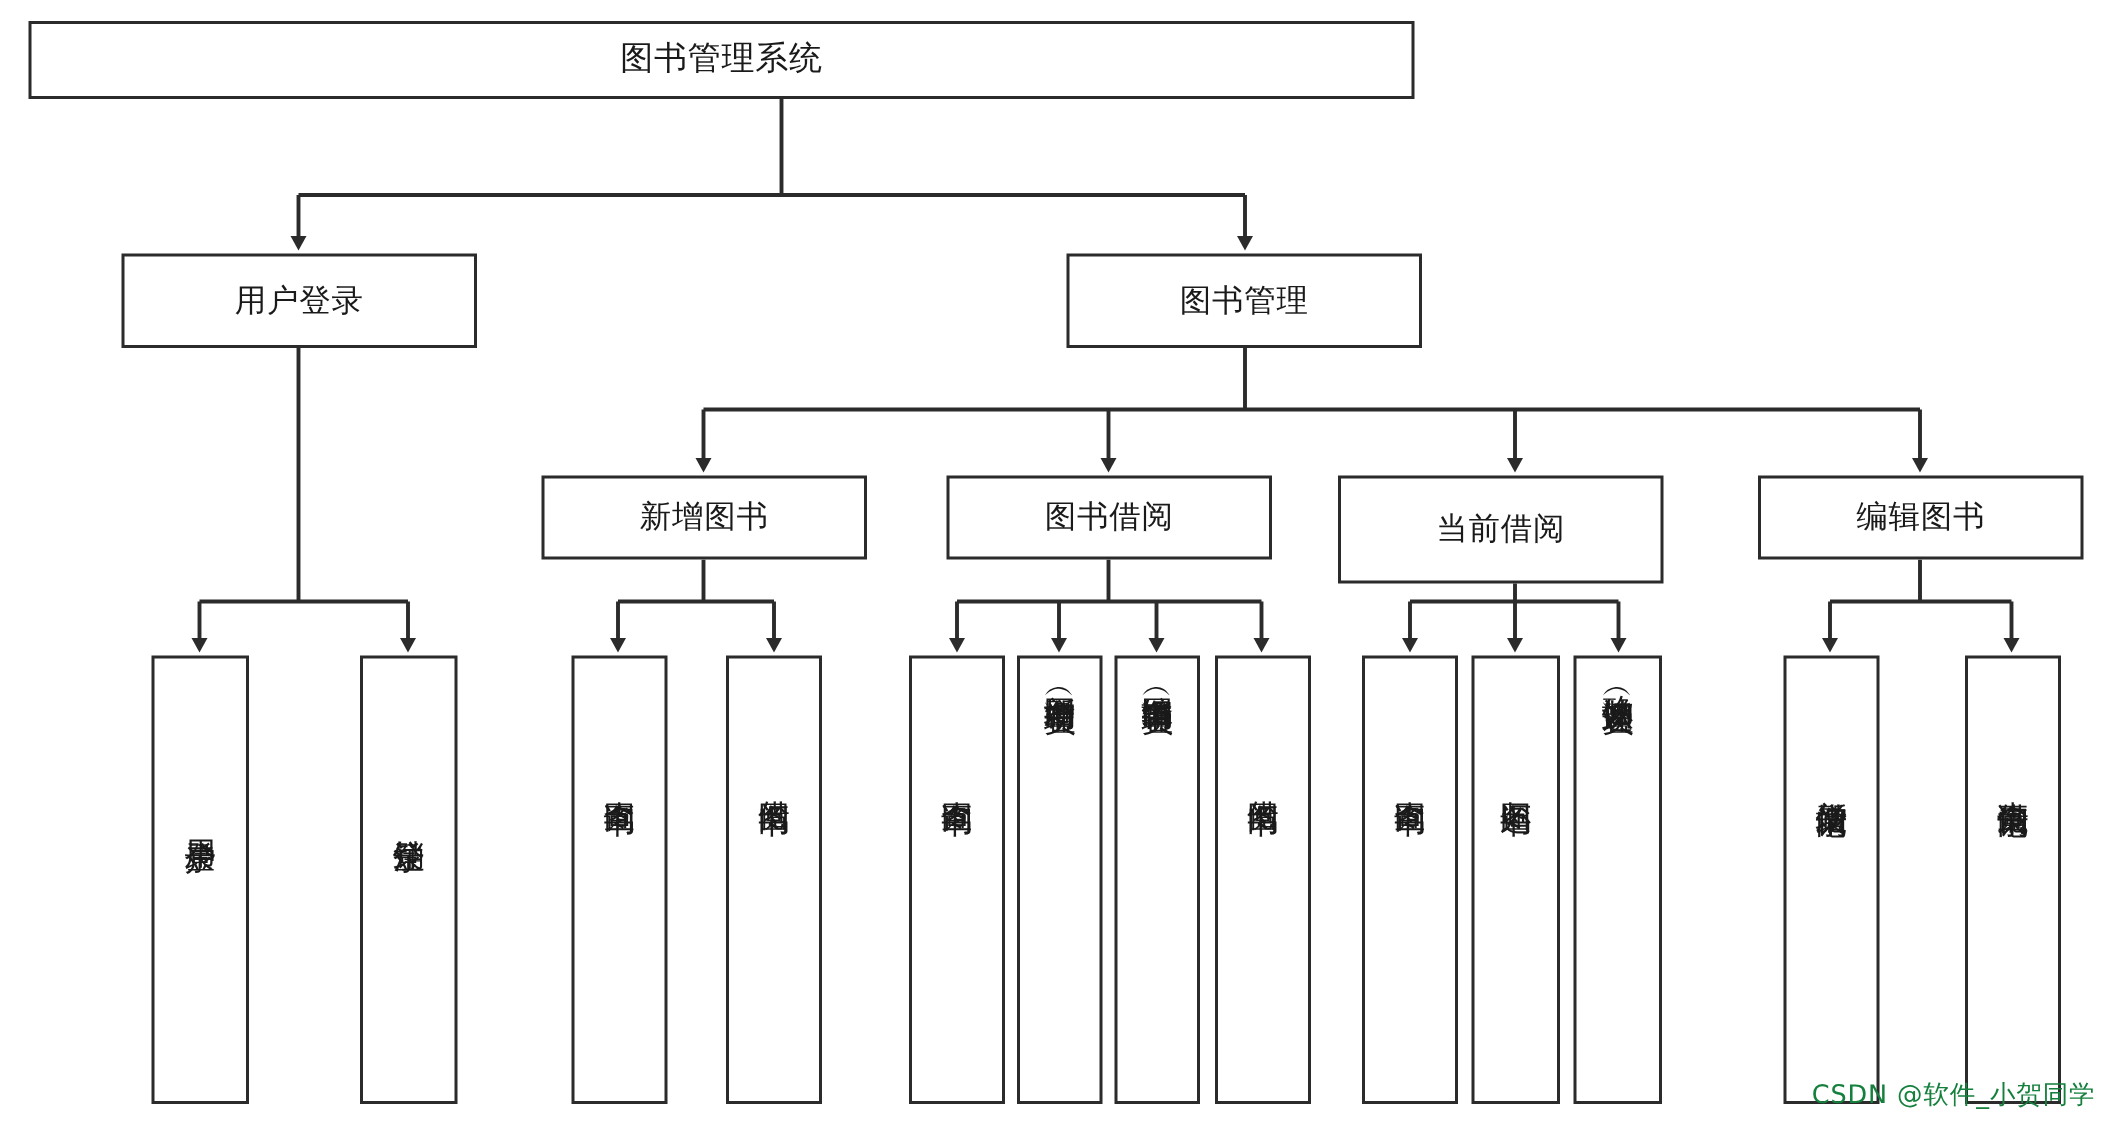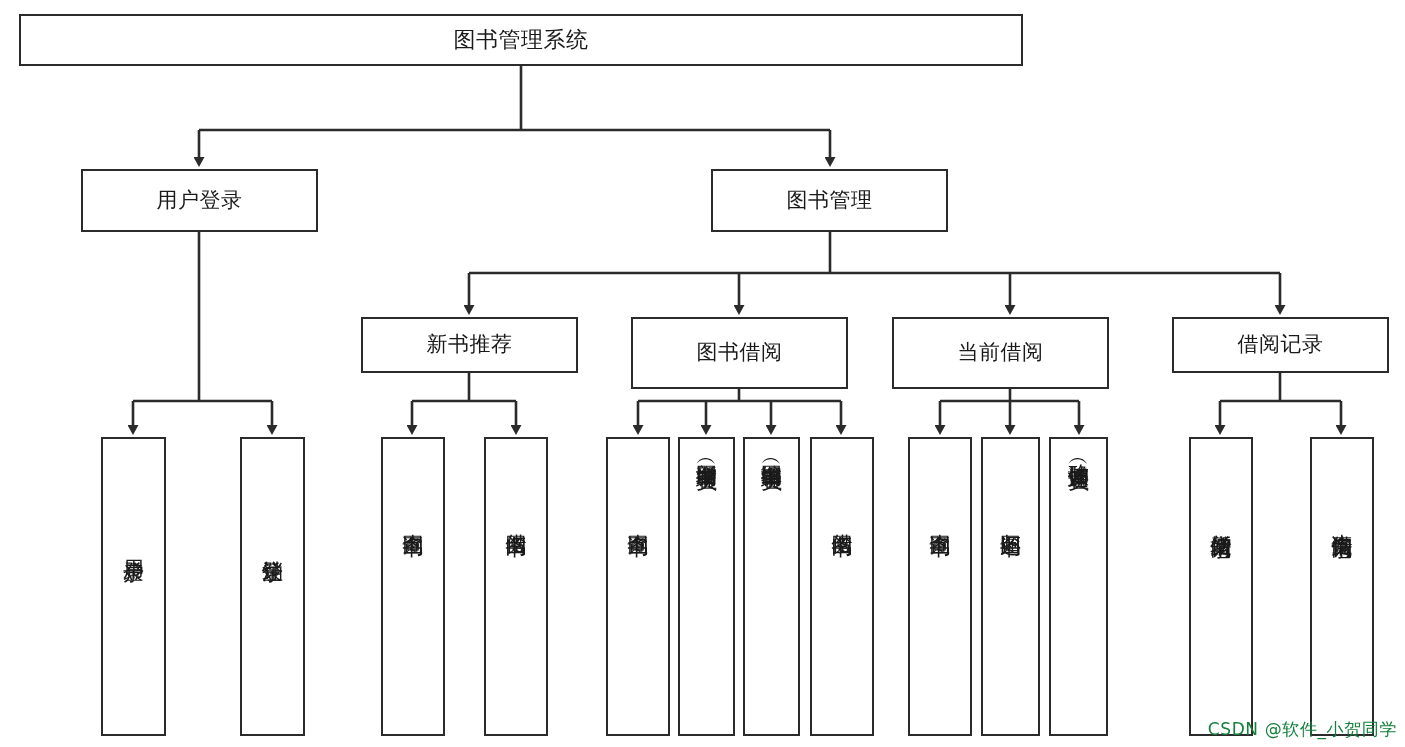--- a/index.html
+++ b/index.html
@@ -125,42 +125,42 @@
       <path d="M1010,401 L1010,426" marker-end="url(#arrow)"></path>
       <path d="M1079,401 L1079,426" marker-end="url(#arrow)"></path>
 
       <path d="M1280,373 L1280,401"></path>
       <path d="M1220,401 L1341,401"></path>
       <path d="M1220,401 L1220,426" marker-end="url(#arrow)"></path>
       <path d="M1341,401 L1341,426" marker-end="url(#arrow)"></path>
     </g>
   </svg>
 
-  <div class="node horizontal root" style="left:19px; top:14px; width:1004px; height:52px;">
+  <div class="node horizontal root" style="left:19px; top:14px; width:924px; height:52px;">
     <span class="label">图书管理系统</span>
   </div>
 
   <div class="node horizontal" style="left:81px; top:169px; width:237px; height:63px;">
     <span class="label">用户登录</span>
   </div>
   <div class="node horizontal" style="left:711px; top:169px; width:237px; height:63px;align-items:center;">
     <span class="label">图书管理</span>
   </div>
 
   <div class="node horizontal" style="left:361px; top:317px; width:217px; height:56px;">
-    <span class="label">新书推荐</span>
-  </div>
-  <div class="node horizontal" style="left:631px; top:317px; width:217px; height:72px;">
+    <span class="label">新增图书</span>
+  </div>
+  <div class="node horizontal" style="left:631px; top:317px; width:217px; height:56px;">
     <span class="label">图书借阅</span>
   </div>
   <div class="node horizontal" style="left:892px; top:317px; width:217px; height:72px;">
     <span class="label">当前借阅</span>
   </div>
   <div class="node horizontal" style="left:1172px; top:317px; width:217px; height:56px;">
-    <span class="label">借阅记录</span>
+    <span class="label">编辑图书</span>
   </div>
 
   <div class="node vertical midlow" style="left:101px; top:437px; width:65px; height:299px;">
     <span class="label">用户登录</span>
   </div>
   <div class="node vertical midlow" style="left:240px; top:437px; width:65px; height:299px;">
     <span class="label">注销登录</span>
   </div>
 
   <div class="node vertical mid" style="left:381px; top:437px; width:64px; height:299px;">

